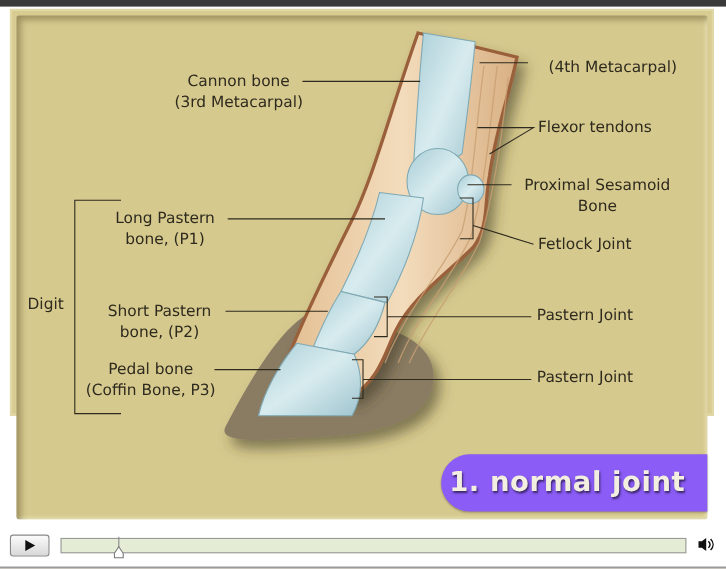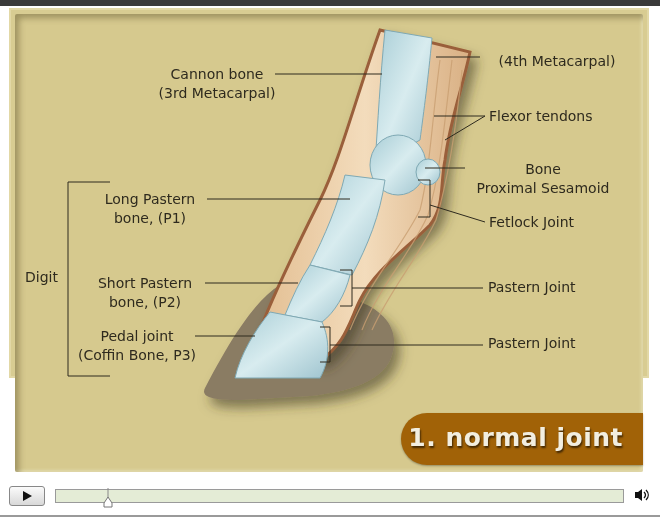--- a/index.html
+++ b/index.html
@@ -20,21 +20,21 @@
     border-radius:2px;
   }
   svg.art { position:absolute; left:0; top:0; }
   .lbl {
     position:absolute; color:#2e2a1e; font-size:14px; line-height:19px; text-align:center;
     white-space:nowrap;
   }
   .lbl.left { text-align:left; }
   .badge {
     position:absolute; left:392px; top:405px; width:242px; height:52px;
-    background:#a16207; border-radius:26px 0 0 26px;
+    background:#8b5cf6; border-radius:26px 0 0 26px;
     box-shadow: 0 1px 2px rgba(0,0,0,0.3);
   }
   .badge span {
     position:absolute; right:20px; top:10px; color:#f2eee0; font-weight:bold; font-size:25px;
     letter-spacing:0.5px; text-shadow:1px 2px 2px rgba(0,0,0,0.6);
     font-family:"DejaVu Sans", sans-serif;
   }
   .controls { position:absolute; left:0; top:482px; width:660px; height:33px; }
   .play-btn {
     position:absolute; left:9px; top:4px; width:34px; height:18px;
@@ -123,42 +123,42 @@
       <div>Cannon bone</div>
       <div>(3rd Metacarpal)</div>
     </div>
     <div class="lbl" style="left:466px;top:38px;width:152px;">
       <div>(4th Metacarpal)</div>
     </div>
     <div class="lbl left" style="left:474px;top:93px;">
       <div>Flexor tendons</div>
     </div>
     <div class="lbl" style="left:452px;top:146px;width:152px;">
+      <div>Proximal Sesamoid</div>
       <div>Bone</div>
-      <div>Proximal Sesamoid</div>
     </div>
     <div class="lbl left" style="left:474px;top:199px;">
       <div>Fetlock Joint</div>
     </div>
     <div class="lbl" style="left:80px;top:176px;width:110px;">
       <div>Long Pastern</div>
       <div>bone, (P1)</div>
     </div>
     <div class="lbl left" style="left:10px;top:254px;">
       <div>Digit</div>
     </div>
     <div class="lbl" style="left:74px;top:260px;width:112px;">
       <div>Short Pastern</div>
       <div>bone, (P2)</div>
     </div>
     <div class="lbl left" style="left:473px;top:264px;text-align:center;">
       <div>Pastern Joint</div>
     </div>
     <div class="lbl" style="left:62px;top:313px;width:120px;">
-      <div>Pedal joint</div>
+      <div>Pedal bone</div>
       <div>(Coffin Bone, P3)</div>
     </div>
     <div class="lbl left" style="left:473px;top:320px;">
       <div>Pastern Joint</div>
     </div>
   </div>
 
   <div class="badge">
     <span>1. normal joint</span>
   </div>

